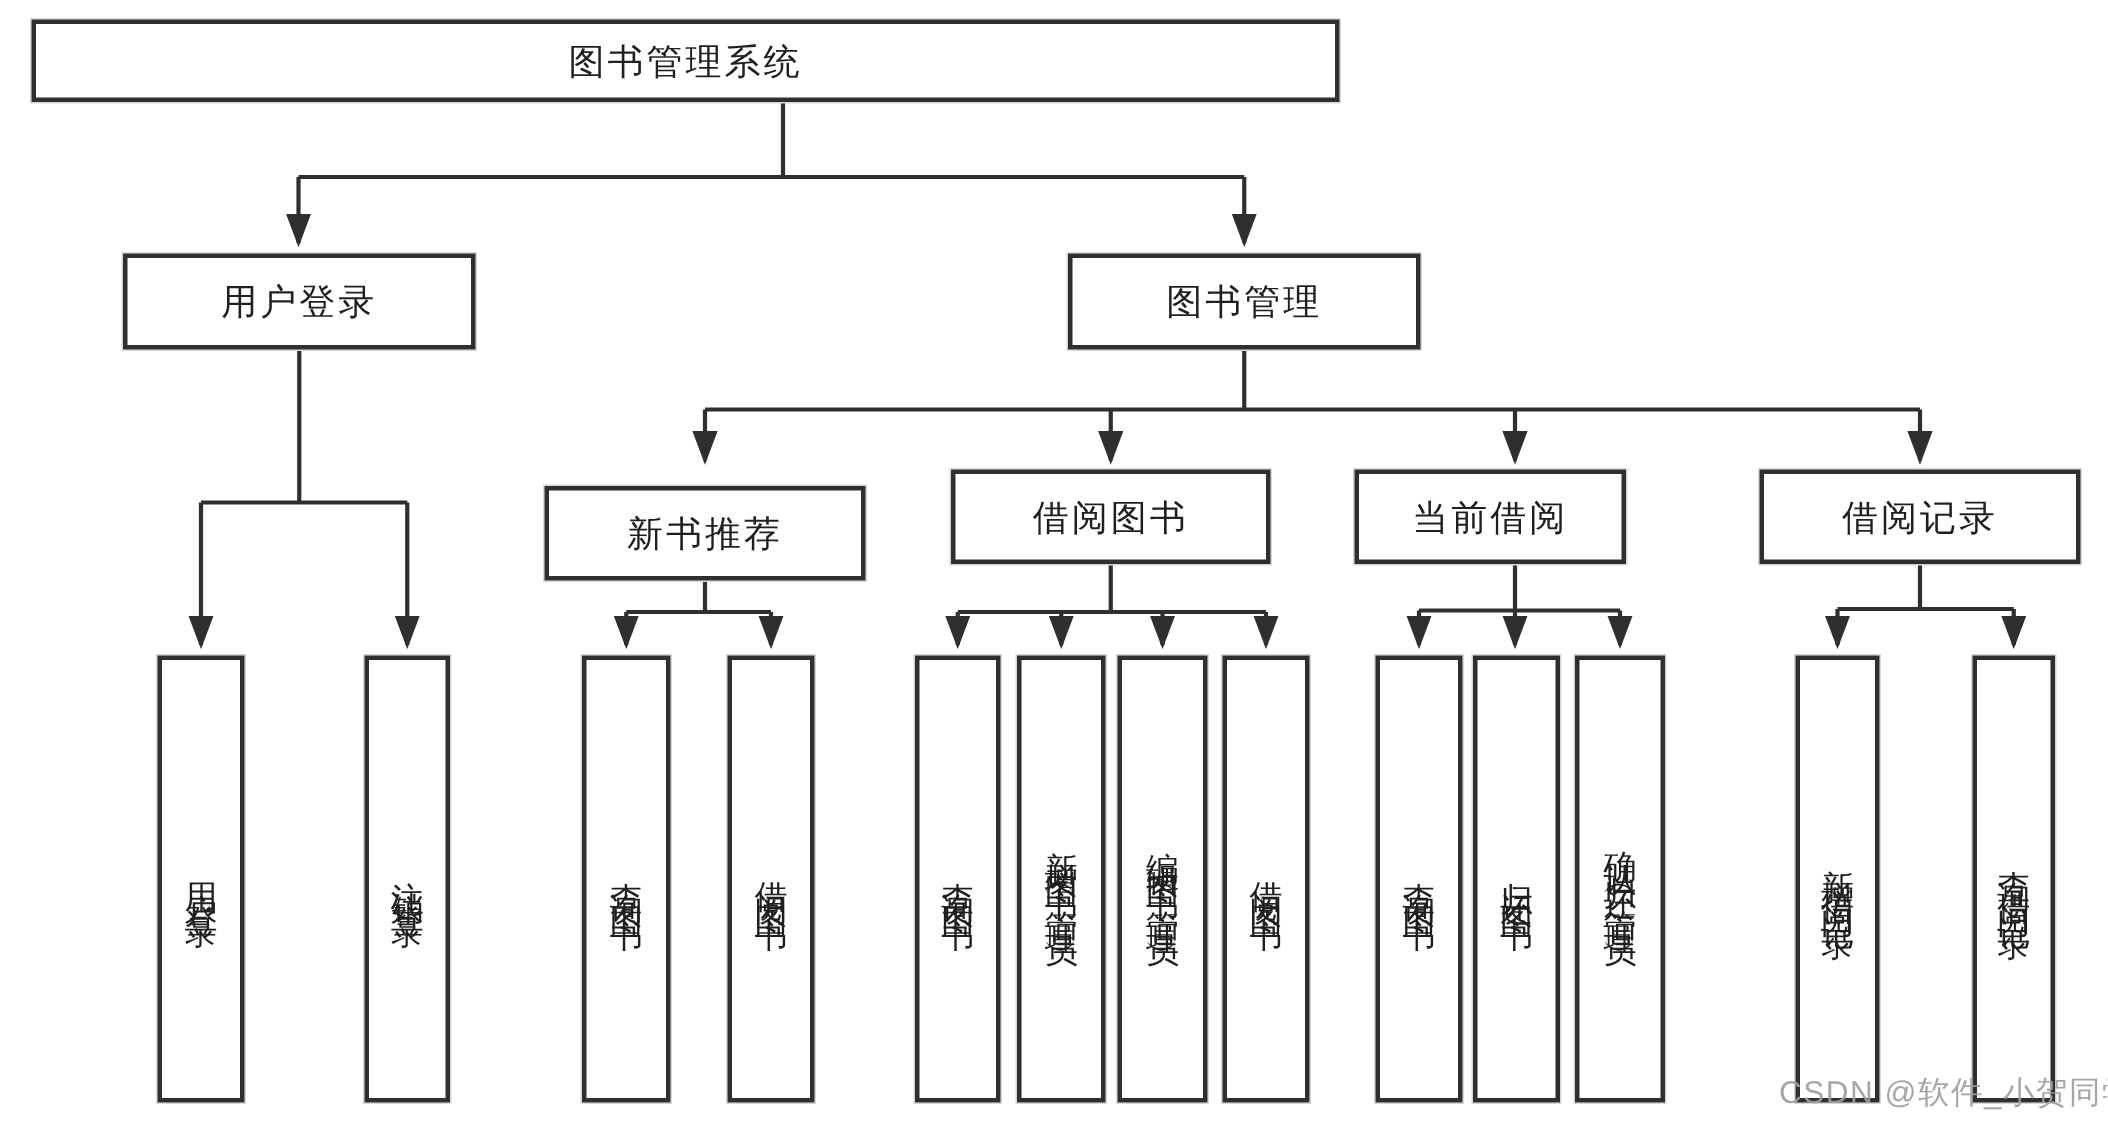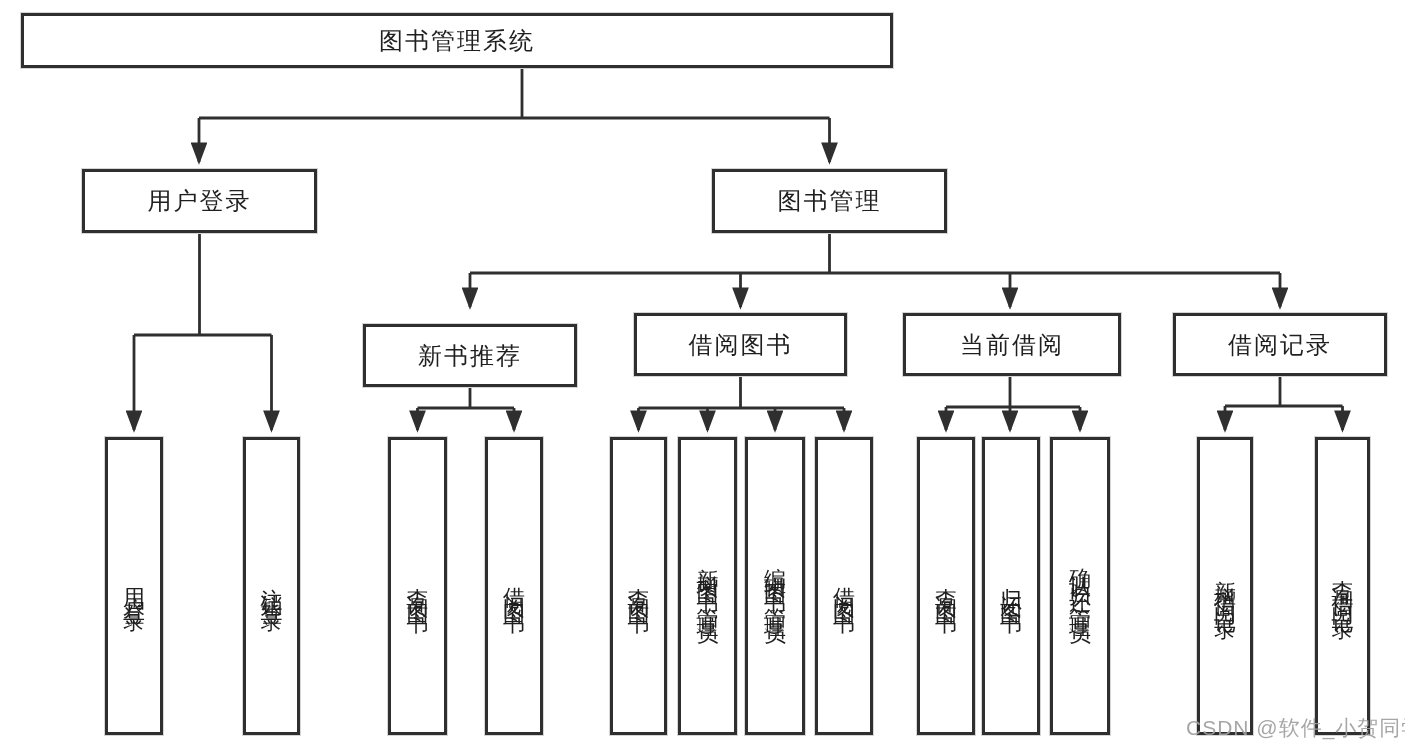--- a/index.html
+++ b/index.html
@@ -125,21 +125,21 @@
   <div class="box h" style="left:712px; top:169px; width:235px; height:64px;">
     <span class="lbl">图书管理</span>
   </div>
 
   <div class="box h" style="left:363px; top:313px; width:214px; height:63px;margin-top:11px;">
     <span class="lbl">新书推荐</span>
   </div>
   <div class="box h" style="left:634px; top:313px; width:213px; height:63px;">
     <span class="lbl">借阅图书</span>
   </div>
-  <div class="box h" style="left:903px; top:313px; width:218px; height:63px;">
+  <div class="box h" style="left:903px; top:313px; width:181px; height:63px;">
     <span class="lbl">当前借阅</span>
   </div>
   <div class="box h" style="left:1173px; top:313px; width:214px; height:63px;">
     <span class="lbl">借阅记录</span>
   </div>
 
   <div class="box v" style="left:105px; top:437px; width:58px; height:298px;">
     <span class="vlbl">用户登录</span>
   </div>
   <div class="box v" style="left:243px; top:437px; width:57px; height:298px;">

